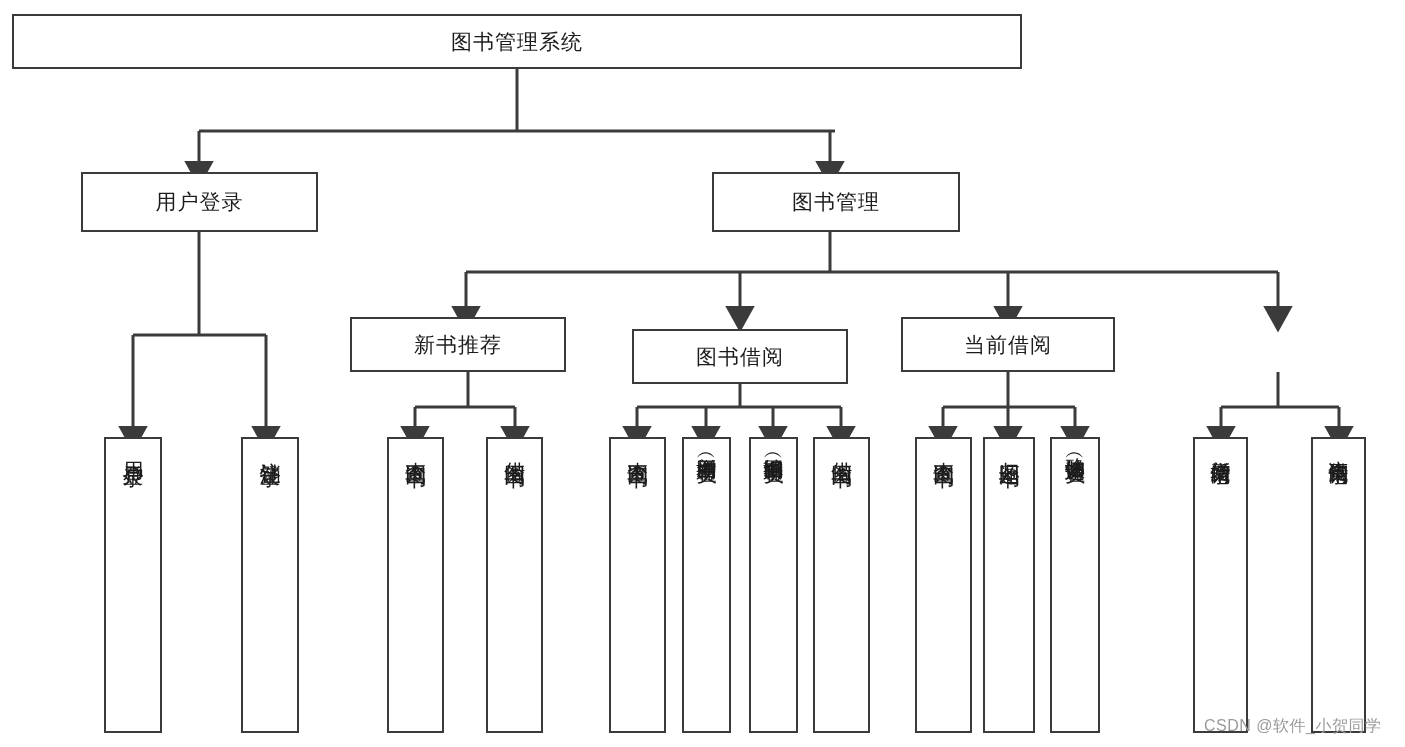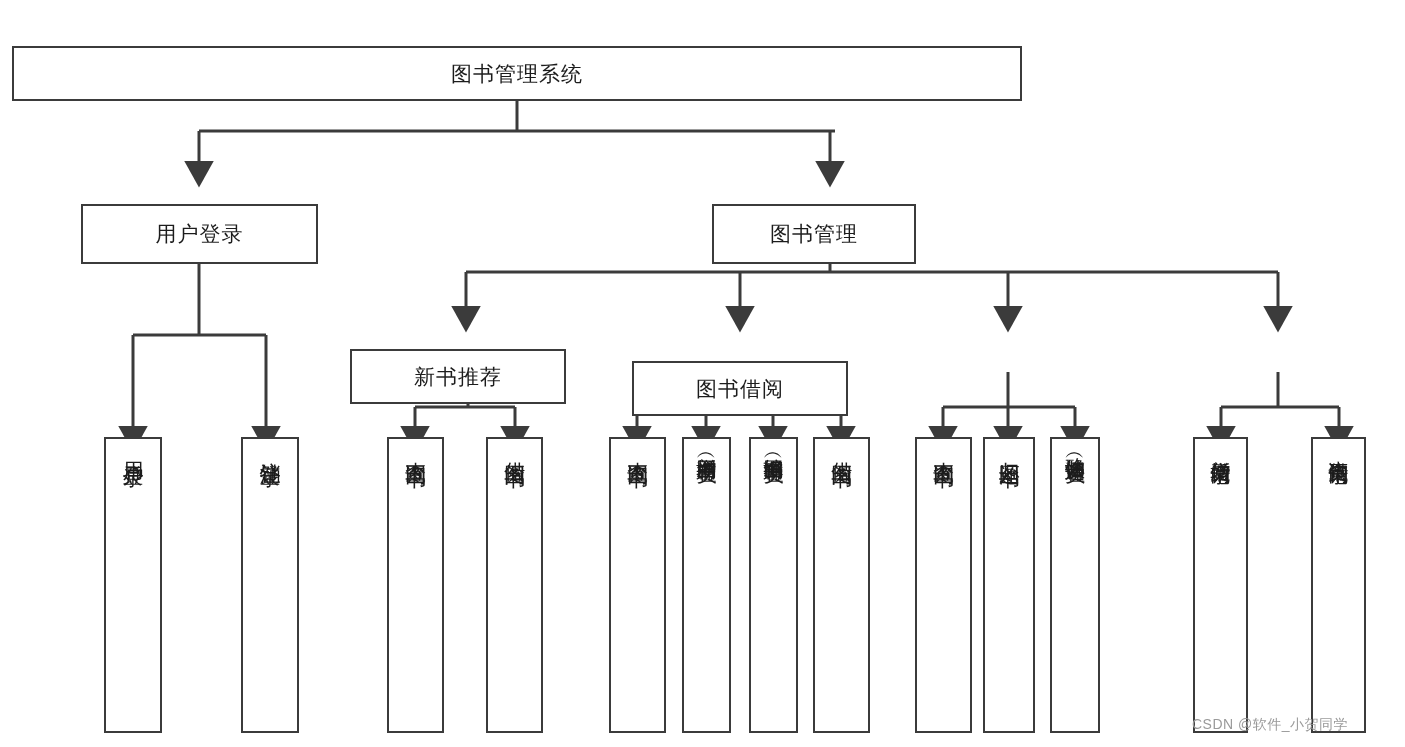--- a/index.html
+++ b/index.html
@@ -26,21 +26,20 @@
     border:2px solid #3b3b3b;
     background:#ffffff;
     display:flex;
     align-items:center;
     justify-content:center;
     color:#1c1c1c;
   }
   .node.horiz{
     font-size:21px;
     letter-spacing:1px;
-    margin-top:32px;
   }
   .node.vert{
     align-items:flex-start;
     justify-content:center;
     padding-top:6px;
   }
   .vlabel{
     writing-mode:vertical-rl;
     text-orientation:upright;
     font-size:21px;
@@ -48,24 +47,25 @@
     letter-spacing:2px;
     white-space:nowrap;
     -webkit-text-orientation:upright;
   }
   .vlabel.tall{
     font-size:20px;
     letter-spacing:1px;
   }
   .watermark{
     position:absolute;
-    font-size:14px;
+    font-size:16px;
     color:#9a9a9a;
     white-space:nowrap;
     letter-spacing:0.5px;
+    margin-left:12px;
   }
 </style>
 </head>
 <body>
 
 <div id="canvas">
 
   <svg class="wires" viewBox="0 0 1405 747" xmlns="http://www.w3.org/2000/svg">
     <defs>
       <marker id="ah" markerWidth="11" markerHeight="11" refX="1.5" refY="5" orient="auto" markerUnits="strokeWidth">
@@ -116,29 +116,32 @@
     </g>
   </svg>
 
   <div class="node horiz" style="left:12px;top:14px;width:1010px;height:55px;">
     <span>图书管理系统</span>
   </div>
 
   <div class="node horiz" style="left:81px;top:172px;width:237px;height:60px;">
     <span>用户登录</span>
   </div>
-  <div class="node horiz" style="left:712px;top:172px;width:204px;height:60px;">
+  <div class="node horiz" style="left:712px;top:172px;width:248px;height:60px;">
     <span>图书管理</span>
   </div>
 
   <div class="node horiz" style="left:350px;top:317px;width:216px;height:55px;font-family:Liberation Mono, monospace;">
     <span>新书推荐</span>
   </div>
   <div class="node horiz" style="left:632px;top:329px;width:216px;height:55px;">
     <span>图书借阅</span>
+  </div>
+  <div class="node horiz" style="left:901px;top:317px;width:214px;height:55px;">
+    <span>当前借阅</span>
   </div>
 
   <div class="node vert" style="left:104px;top:437px;width:58px;height:296px;">
     <span class="vlabel">用户登录</span>
   </div>
   <div class="node vert" style="left:241px;top:437px;width:58px;height:296px;">
     <span class="vlabel">注销登录</span>
   </div>
 
   <div class="node vert" style="left:387px;top:437px;width:57px;height:296px;">

